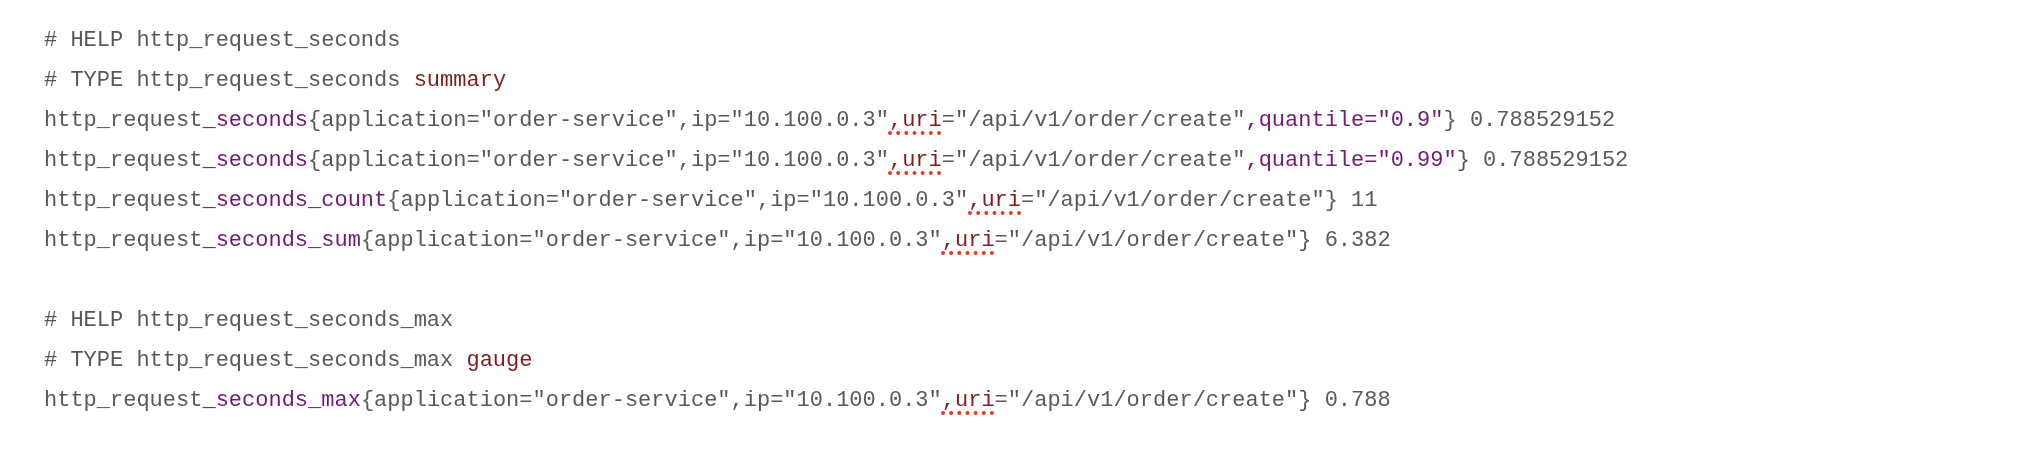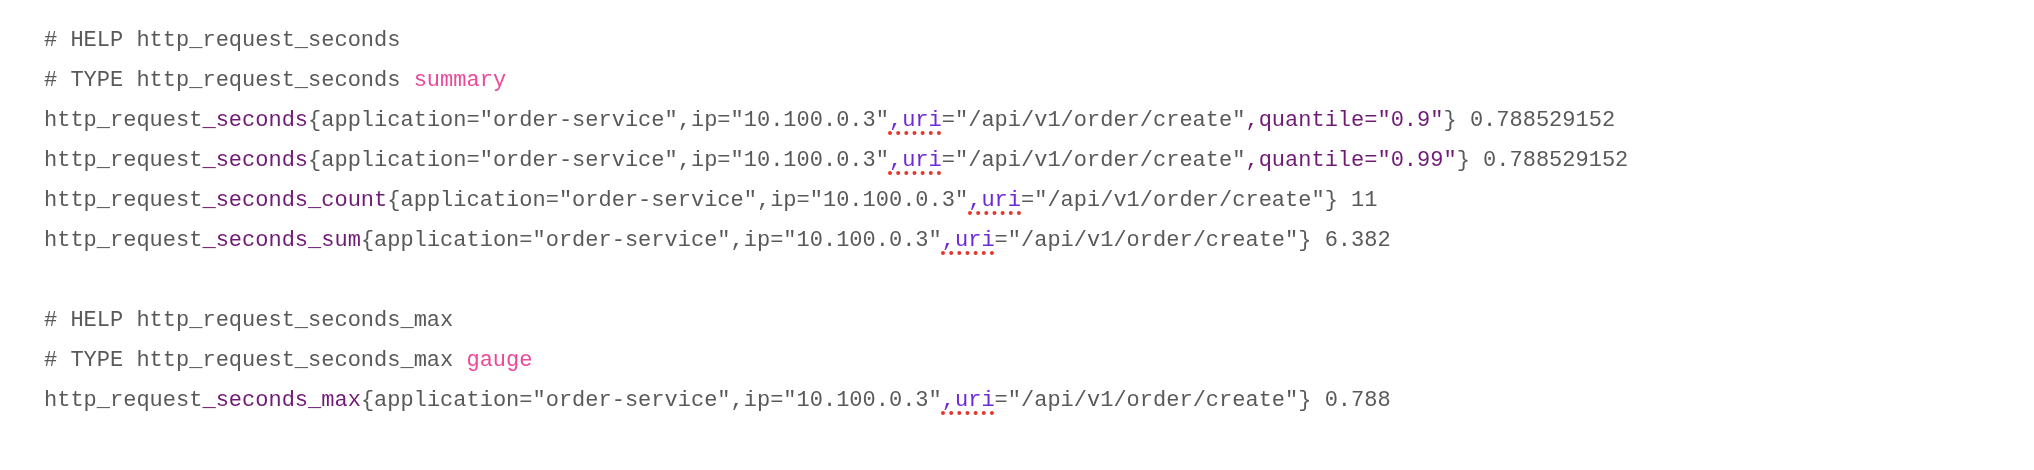--- a/index.html
+++ b/index.html
@@ -20,24 +20,24 @@
     line-height: 40px;
     letter-spacing: 0;
     color: #58595b;
     white-space: pre;
   }
   .line {
     height: 40px;
     white-space: pre;
   }
   .seg-text      { color: #58595b; }
-  .seg-keyword   { color: #ec4899; }
+  .seg-keyword   { color: #7f1d1d; }
   .seg-highlight { color: #701a75; }
   .seg-misspell  {
-    color: #6d28d9;
+    color: #7f1d1d;
     text-decoration-line: underline;
     text-decoration-style: dotted;
     text-decoration-color: #e2382b;
     text-decoration-thickness: 3.5px;
     text-underline-offset: 5px;
   }
 </style>
 </head>
 <body>
 

